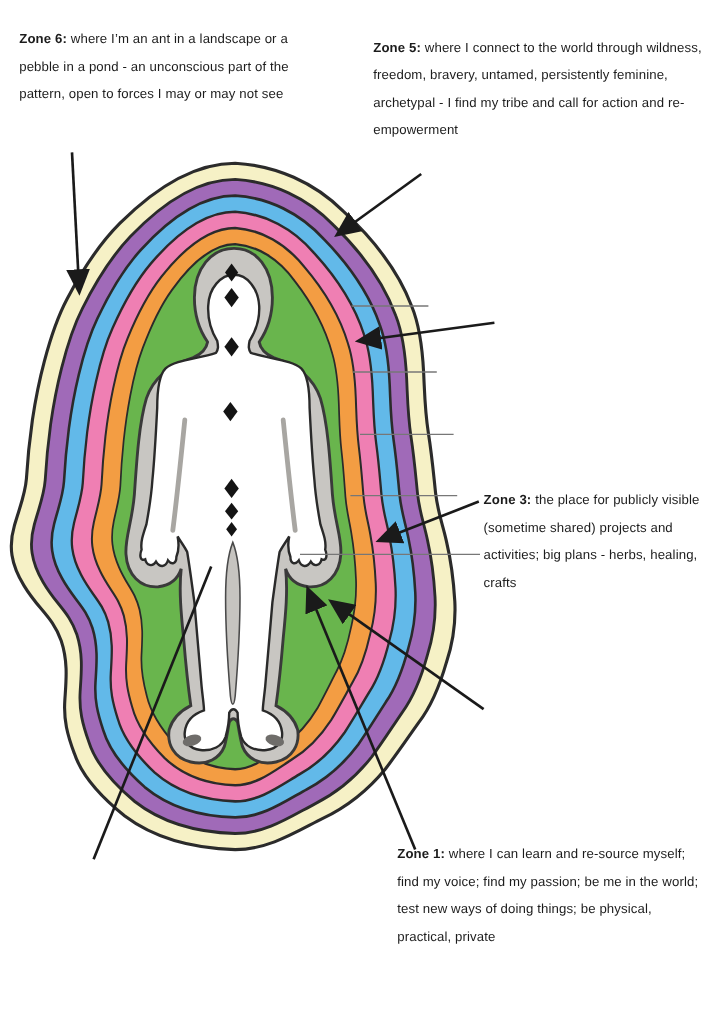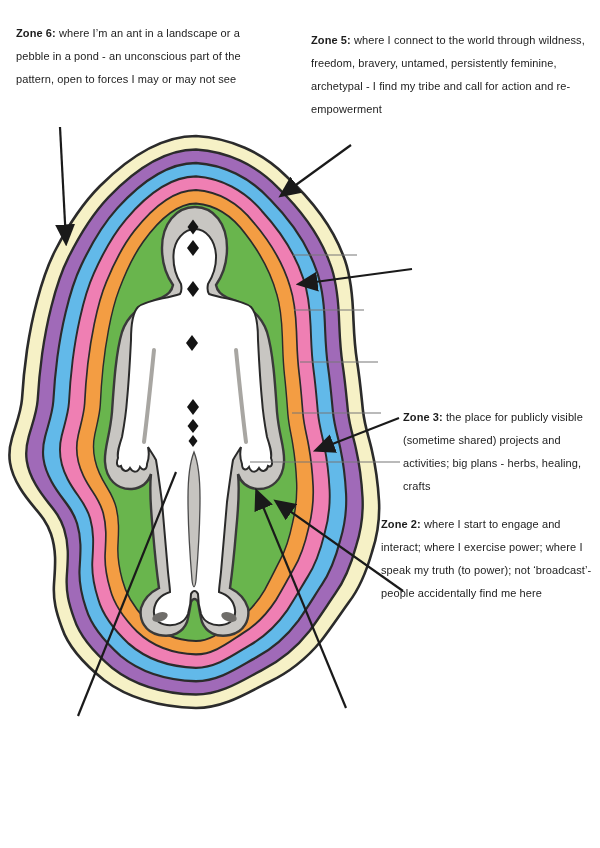--- a/index.html
+++ b/index.html
@@ -186,19 +186,19 @@
 
   <div class="note" style="left:311px;top:29px;width:278px;">
     <span class="lead">Zone 5:</span><span> where I connect to the world through wildness, freedom, bravery, untamed, persistently feminine, archetypal - I find my tribe and call for action and re-empowerment</span>
   </div>
 
 
   <div class="note" style="left:403px;top:372px;width:185px;margin-top:34px;">
     <span class="lead">Zone 3:</span><span> the place for publicly visible (sometime shared) projects and activities; big plans - herbs, healing, crafts</span>
   </div>
 
-  <div class="note" style="left:381px;top:513px;width:212px;">
-    <span class="lead">Zone 2:</span><span> where I start to engage and interact; where I exercise power; where I speak my truth (to power); not ‘broadcast’-  people accidentally find me here</span>
-  </div>
-
+
+  <div class="note" style="left:331px;top:701px;width:260px;">
+    <span class="lead">Zone 1:</span><span> where I can learn and re-source myself; find my voice; find my passion; be me in the world; test new ways of doing things; be physical, practical, private</span>
+  </div>
 
 
 </div>
 
 </body></html>

